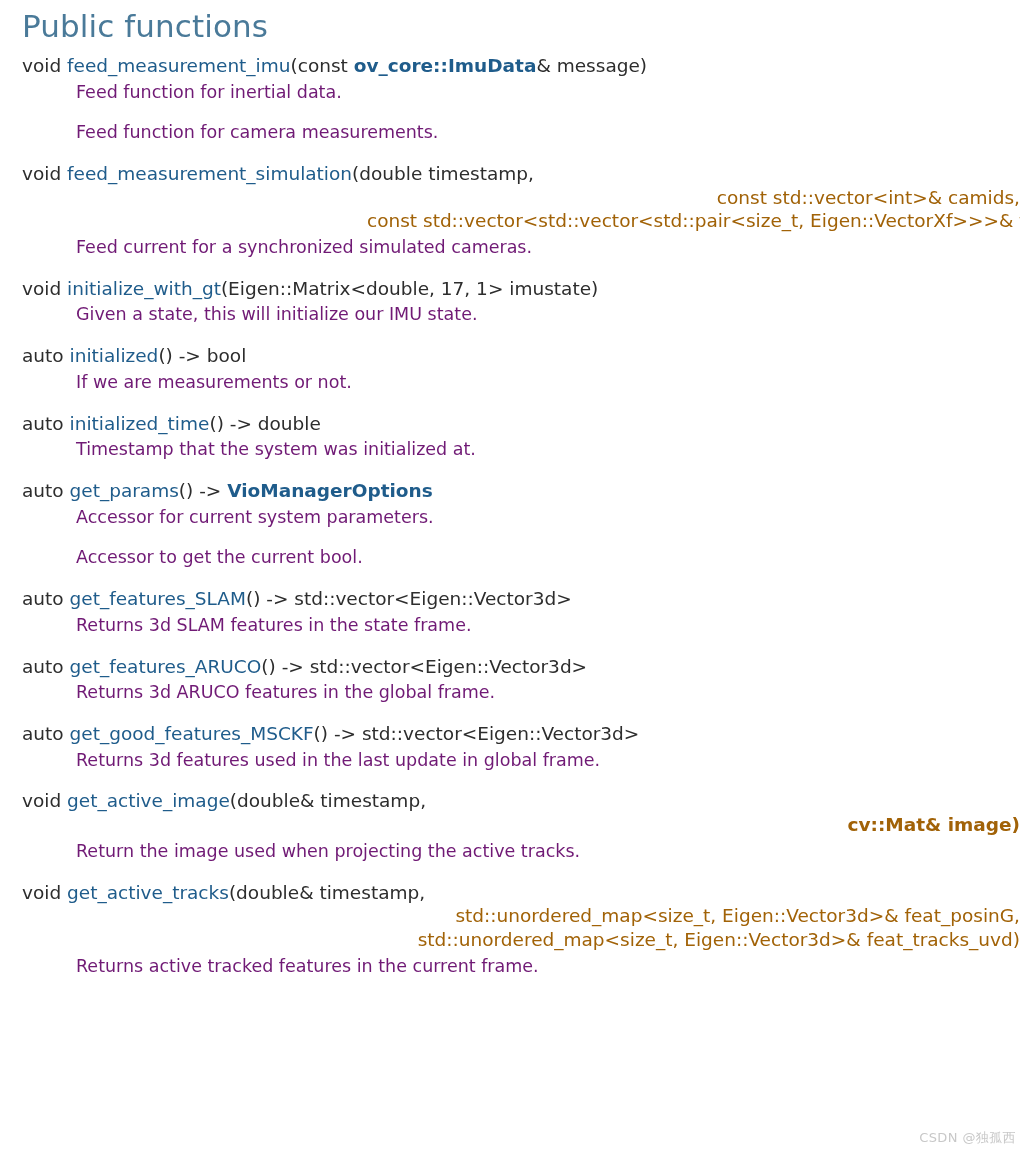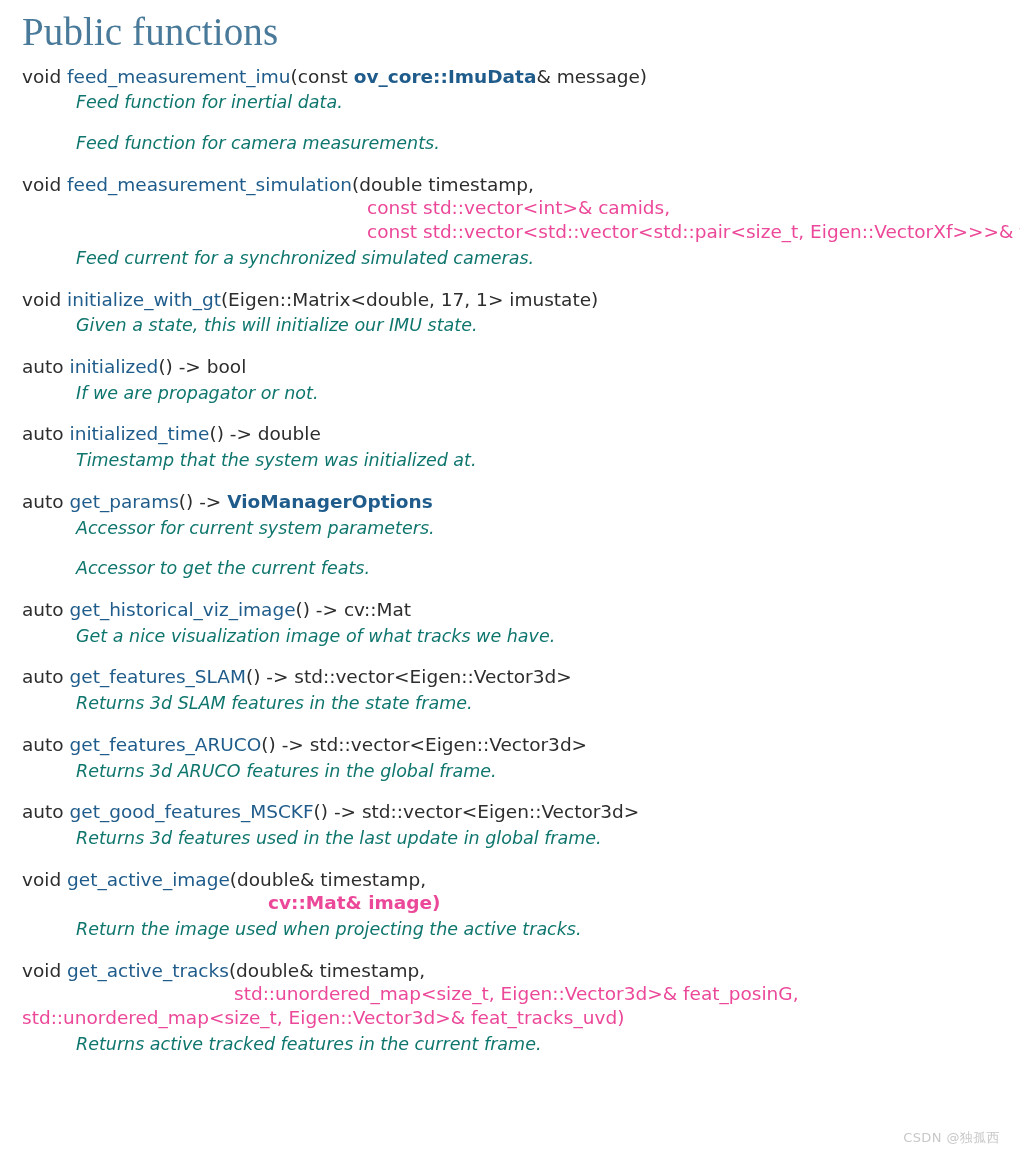--- a/index.html
+++ b/index.html
@@ -13,68 +13,67 @@
     font-family: "DejaVu Sans", "Liberation Sans", sans-serif;
     color: #2d2d2d;
     position: relative;
     overflow: hidden;
   }
   .page {
     padding: 6px 0 0 22px;
     box-sizing: border-box;
   }
   .page-title {
-    font-size: 39px;
+    font-size: 31px;
     font-weight: 400;
     color: #4a7a99;
     margin: 0 0 6px 0;
     line-height: 1.35;
     letter-spacing: 0.1px;
-    font-family: Liberation Serif, serif;
   }
   .member-list {
     list-style: none;
     margin: 0;
     padding: 0;
   }
   .member {
     margin: 0 0 18px 0;
   }
   .sig {
     font-size: 18.5px;
     line-height: 1.28;
     color: #2d2d2d;
     white-space: pre;
   }
   .sig-cont {
     white-space: pre;
     font-size: 18.5px;
     line-height: 1.28;
-    color: #ec4899;
+    color: #a16207;
+    text-align: right;
   }
   .fn-name {
     color: #1f5c8b;
     font-weight: 400;
   }
   .type-link {
     color: #1f5c8b;
     font-weight: 700;
   }
   .desc {
     font-size: 17.5px;
     line-height: 1.3;
-    color: #0f766e;
+    color: #701a75;
     margin-left: 54px;
     margin-top: 3px;
     white-space: pre-wrap;
-    font-style: italic;
   }
   .watermark {
     position: absolute;
-    right: 20px;
+    right: 4px;
     bottom: 12px;
     font-size: 13px;
     color: #c8c8c8;
     letter-spacing: 0.4px;
     white-space: nowrap;
   }
 </style>
 </head>
 <body>
 
@@ -93,36 +92,32 @@
         <div class="sig-cont" style="margin-left: 345px;">const std::vector&lt;int&gt;&amp; camids,</div>
         <div class="sig-cont" style="margin-left: 345px;">const std::vector&lt;std::vector&lt;std::pair&lt;size_t, Eigen::VectorXf&gt;&gt;&gt;&amp; feats)</div>
         <div class="desc">Feed current for a synchronized simulated cameras.</div>
       </li>
       <li class="member">
         <div class="sig"><span>void </span><span class="fn-name">initialize_with_gt</span><span>(Eigen::Matrix&lt;double, 17, 1&gt; imustate)</span></div>
         <div class="desc">Given a state, this will initialize our IMU state.</div>
       </li>
       <li class="member">
         <div class="sig"><span>auto </span><span class="fn-name">initialized</span><span>() -&gt; bool</span></div>
-        <div class="desc">If we are propagator or not.</div>
+        <div class="desc">If we are measurements or not.</div>
       </li>
       <li class="member">
         <div class="sig"><span>auto </span><span class="fn-name">initialized_time</span><span>() -&gt; double</span></div>
         <div class="desc">Timestamp that the system was initialized at.</div>
       </li>
       <li class="member">
         <div class="sig"><span>auto </span><span class="fn-name">get_params</span><span>() -&gt; </span><span class="type-link">VioManagerOptions</span></div>
         <div class="desc">Accessor for current system parameters.</div>
       </li>
       <li class="member">
-        <div class="desc">Accessor to get the current feats.</div>
-      </li>
-      <li class="member">
-        <div class="sig"><span>auto </span><span class="fn-name">get_historical_viz_image</span><span>() -&gt; cv::Mat</span></div>
-        <div class="desc">Get a nice visualization image of what tracks we have.</div>
+        <div class="desc">Accessor to get the current bool.</div>
       </li>
       <li class="member">
         <div class="sig"><span>auto </span><span class="fn-name">get_features_SLAM</span><span>() -&gt; std::vector&lt;Eigen::Vector3d&gt;</span></div>
         <div class="desc">Returns 3d SLAM features in the state frame.</div>
       </li>
       <li class="member">
         <div class="sig"><span>auto </span><span class="fn-name">get_features_ARUCO</span><span>() -&gt; std::vector&lt;Eigen::Vector3d&gt;</span></div>
         <div class="desc">Returns 3d ARUCO features in the global frame.</div>
       </li>
       <li class="member">

